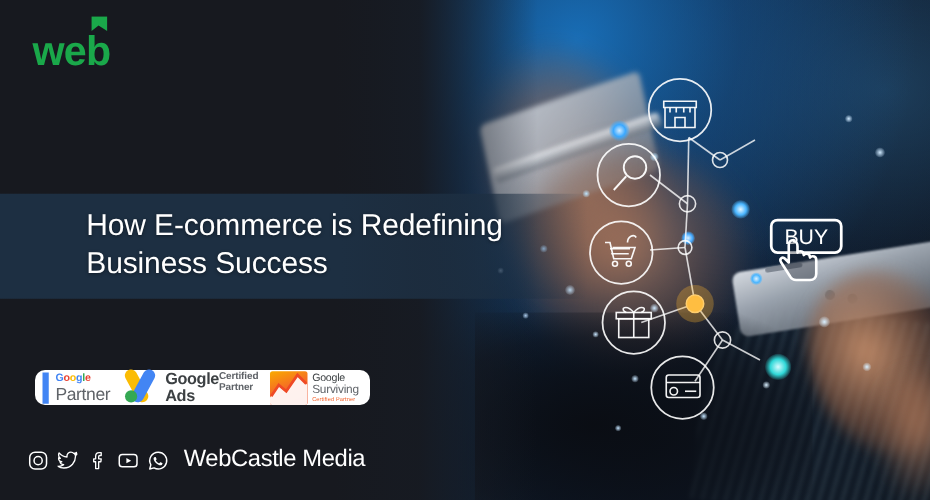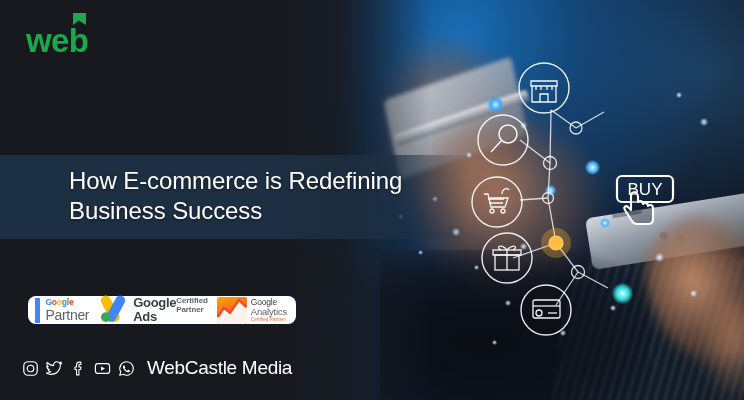--- a/index.html
+++ b/index.html
@@ -377,21 +377,21 @@
 
     <div class="badge">
       <div class="ga-icon">
         <svg viewBox="0 0 30 27" style="width:100%;height:100%;">
           <path d="M0 21 L7 12 L13 17 L22 4 L30 11 L30 27 L0 27 Z" fill="#ffffff" fill-opacity="0.92"></path>
           <polyline points="1,20 7,11 13,16 22,3 29,10" fill="none" stroke="#ef4a25" stroke-width="2.2"></polyline>
         </svg>
       </div>
       <div class="ga-text">
         <div class="ga-google">Google</div>
-        <div class="ga-analytics">Analytics</div>
+        <div class="ga-analytics">Surviving</div>
         <div class="ga-cert">Certified Partner</div>
       </div>
     </div>
 
   </div>
 
   <div class="social-row">
 
     <svg class="social-icon" viewBox="0 0 24 24">
       <rect x="2.5" y="2.5" width="19" height="19" rx="6" fill="none" stroke="#ffffff" stroke-width="1.7"></rect>

